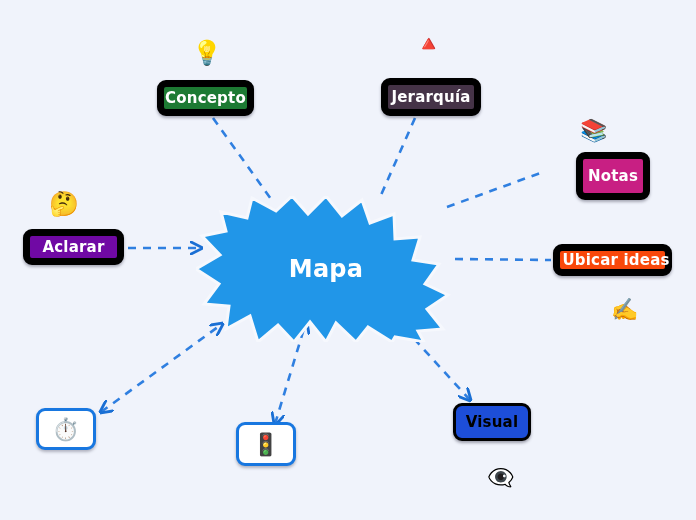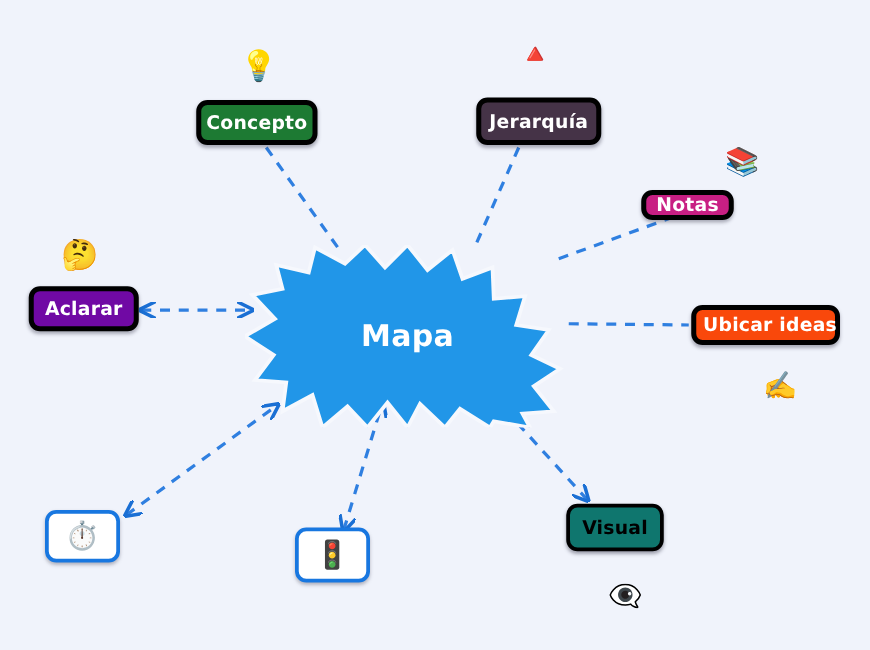--- a/index.html
+++ b/index.html
@@ -61,44 +61,44 @@
     line-height: 1.18;
     text-align: center;
   }
   
   .rect-node {
     border-radius: 9px;
     font-size: 15px;
     color: #ffffff;
     padding: 0 14px;
     box-shadow: 0 2px 3px rgba(60,60,80,0.40);
-    border: 4px solid #000000;
+    border: 7px solid #000000;
     text-align: center;
   }
   .plain-node {
     border-radius: 9px;
     background: #ffffff;
     box-shadow: 0 2px 3px rgba(60,60,80,0.35);
     font-size: 22px;
   }
   .emoji {
     position: absolute;
     z-index: 4;
     font-size: 22px;
     line-height: 1;
     user-select: none;
   }
   
   #node-concepto   { left: 157px; top: 80px;  width: 97px;  height: 36px; background: #1d7a33; }
   #node-jerarquia  { left: 381px; top: 78px;  width: 100px; height: 38px; background: #453347; }
-  #node-notas      { left: 513px; top: 152px; width: 74px;  height: 24px; background: #c81f83; }
+  #node-notas      { left: 576px; top: 152px; width: 74px;  height: 48px; background: #c81f83; }
   #node-ubicar     { left: 553px; top: 244px; width: 119px; height: 32px; background: #f9480b; padding-left: 21px; }
-  #node-aclarar    { left: 23px;  top: 229px; width: 88px;  height: 36px; background: #7009a4; }
+  #node-aclarar    { left: 23px;  top: 229px; width: 101px;  height: 36px; background: #7009a4; }
   #node-visual     { left: 453px; top: 403px; width: 78px;  height: 38px;
-                     background: #0f766e; color: #000000; border: 3px solid #000000;
+                     background: #1d4ed8; color: #000000; border: 3px solid #000000;
                      border-radius: 9px; font-size: 15px;
                      box-shadow: 0 2px 3px rgba(60,60,80,0.45); }
   #node-timer      { left: 36px;  top: 408px; width: 60px;  height: 42px;
                      border: 3px solid #1877e0; }
   #node-crossing   { left: 236px; top: 422px; width: 60px;  height: 44px;
                      border: 3px solid #1877e0; }
   
   #emoji-bulb     { left: 192px; top: 41px;  font-size: 24px; }
   #emoji-triangle { left: 415px; top: 33px;  font-size: 22px; color: #ef3b36; }
   #emoji-books    { left: 580px; top: 120px; font-size: 22px; }

